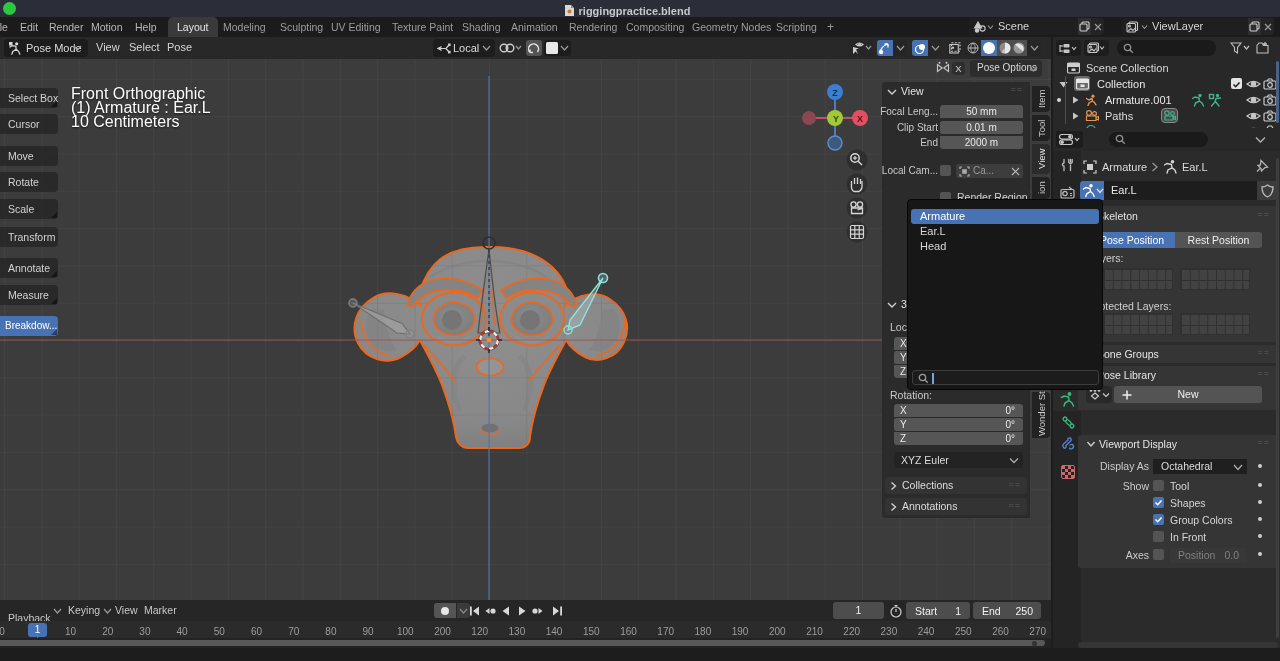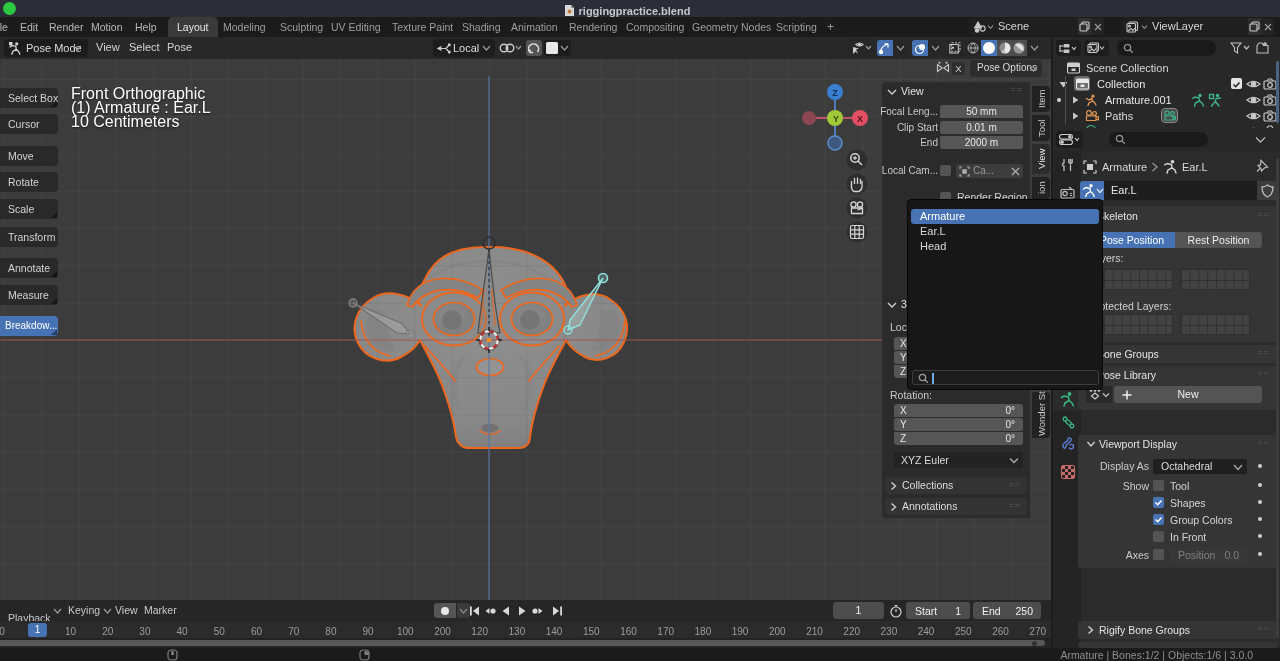--- a/index.html
+++ b/index.html
@@ -897,27 +897,20 @@
   <span style="position:absolute;right:129px;top:114px;color:#cbcbcb">Axes</span>
   <div class="chk" style="left:75px;top:114px"></div>
   <div class="pfield" style="left:92px;top:113px;width:77px;height:15px;background:#383838;color:#808080">
     <span style="position:absolute;left:8px;top:1px">Position</span>
           <span style="position:absolute;right:8px;top:1px">0.0</span>
   </div>
   <div class="dot" style="left:180px;top:117px"></div>
  </div>
 
 
- <div class="pbox" style="left:25px;top:493px;width:200px;height:18px">
-  <svg class="abs" style="left:8px;top:4px" width="9" height="10">
-          <path d="M2.5,1.5 L6.5,5 L2.5,8.5" fill="none" stroke="#cfcfcf" stroke-width="1.4"></path>
-        </svg>
-  <span style="position:absolute;left:21px;top:3px;color:#e4e4e4">Rigify Bone Groups</span>
-  <span style="position:absolute;right:8px;top:2px;color:#5e5e5e;font-size:9px;letter-spacing:1px">==</span>
- </div>
  <div class="pbox" style="left:25px;top:514px;width:200px;height:6px"></div>
  <div style="position:absolute;right:1px;top:30px;width:3px;height:480px;background:#3d3d3d;border-radius:2px"></div>
 </div>
 
 <div id="timeline" class="abs">
  <div id="tlhdr">
   <span style="position:absolute;left:8px;top:12px">Playback</span>
   <svg class="abs" style="left:53px;top:8px" width="9" height="7">
           <path d="M1,1 L4.5,5 L8,1" fill="none" stroke="#999" stroke-width="1.2"></path>
         </svg>
@@ -996,31 +989,20 @@
         <span class="rnum" style="left:1000.5px">260</span>
   <span class="rnum" style="left:1037.7px">270</span>
   <div style="position:absolute;left:36.5px;top:16px;width:1.5px;height:11px;background:#4772b3"></div>
  </div>
  <div id="tlscroll">
   <div style="position:absolute;left:0px;top:1.5px;width:1045px;height:6.5px;background:#585858;border-radius:0 3px 3px 0"></div>
   <div style="position:absolute;left:1032px;top:3px;width:5px;height:5px;border-radius:50%;background:#333"></div>
  </div>
 </div>
 
-<div id="status" class="abs">
- <svg class="abs" style="left:167px;top:1px" width="11" height="12">
-        <rect x="1" y="1" width="9" height="10" rx="3" fill="none" stroke="#7d7d7d" stroke-width="1.2"></rect>
-        <rect x="4.2" y="2" width="2.6" height="4" fill="#7d7d7d"></rect>
-      </svg>
- <svg class="abs" style="left:359px;top:1px" width="11" height="12">
-        <rect x="1" y="1" width="9" height="10" rx="3" fill="none" stroke="#7d7d7d" stroke-width="1.2"></rect>
-        <path d="M5.5,2 H7 A3,3 0 0 1 10,5 V6 H5.5 Z" fill="#7d7d7d"></path>
-      </svg>
- <span style="position:absolute;right:27px;top:1px">Armature | Bones:1/2 | Objects:1/6 | 3.0.0</span>
-</div>
 
 <div id="popup" class="abs">
  <div style="position:absolute;left:3px;top:9px;width:188px;height:15px;background:#4772b3;border-radius:3px;color:#fff">
         <span style="position:absolute;left:9px;top:1px">Armature</span>
       </div>
  <div style="position:absolute;left:12px;top:25px">Ear.L</div>
  <div style="position:absolute;left:12px;top:40px">Head</div>
  <div style="position:absolute;left:4px;top:170px;width:187px;height:15px;border:1px solid #3d3d3d;border-radius:3px;background:#1c1c1c">
    <svg class="abs" style="left:5px;top:2px" width="11" height="11">
           <circle cx="4.5" cy="4.5" r="3.2" fill="none" stroke="#9a9a9a" stroke-width="1.3"></circle>

